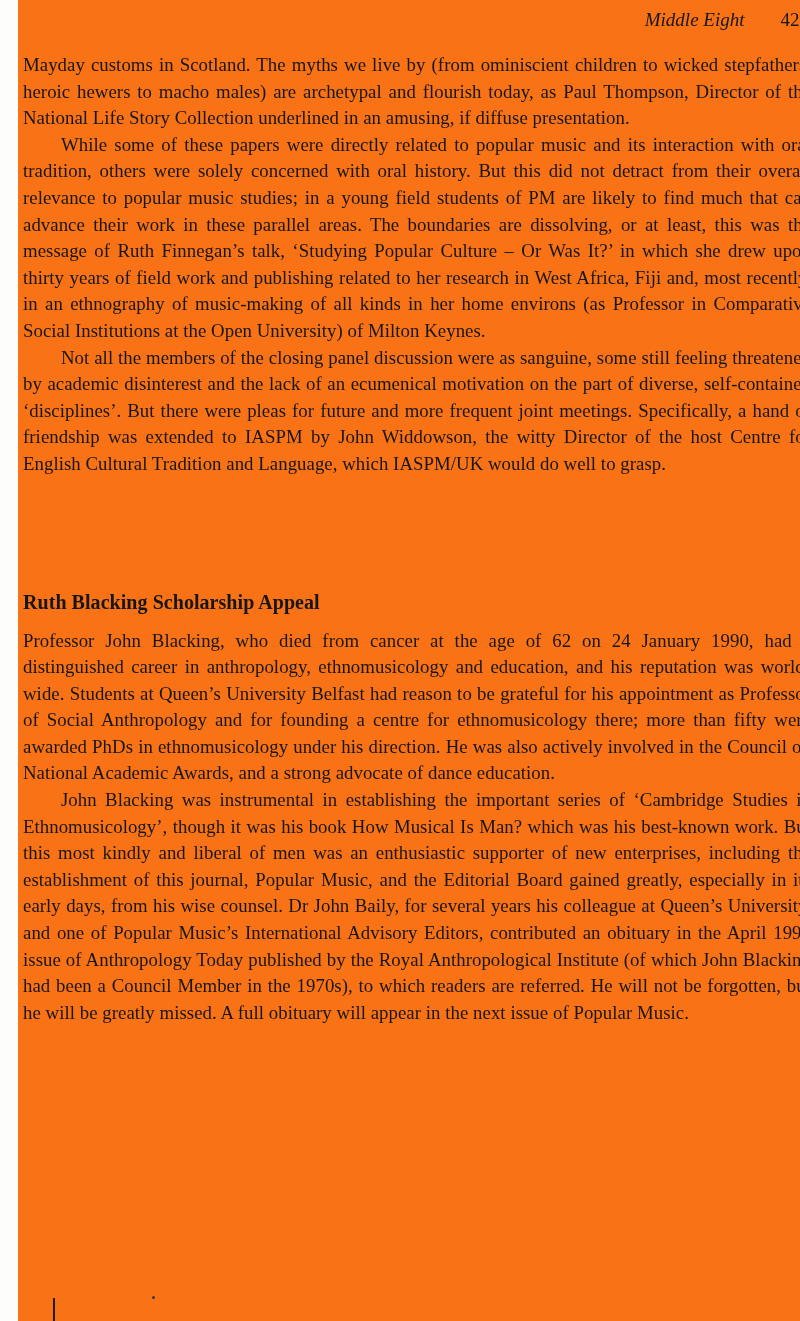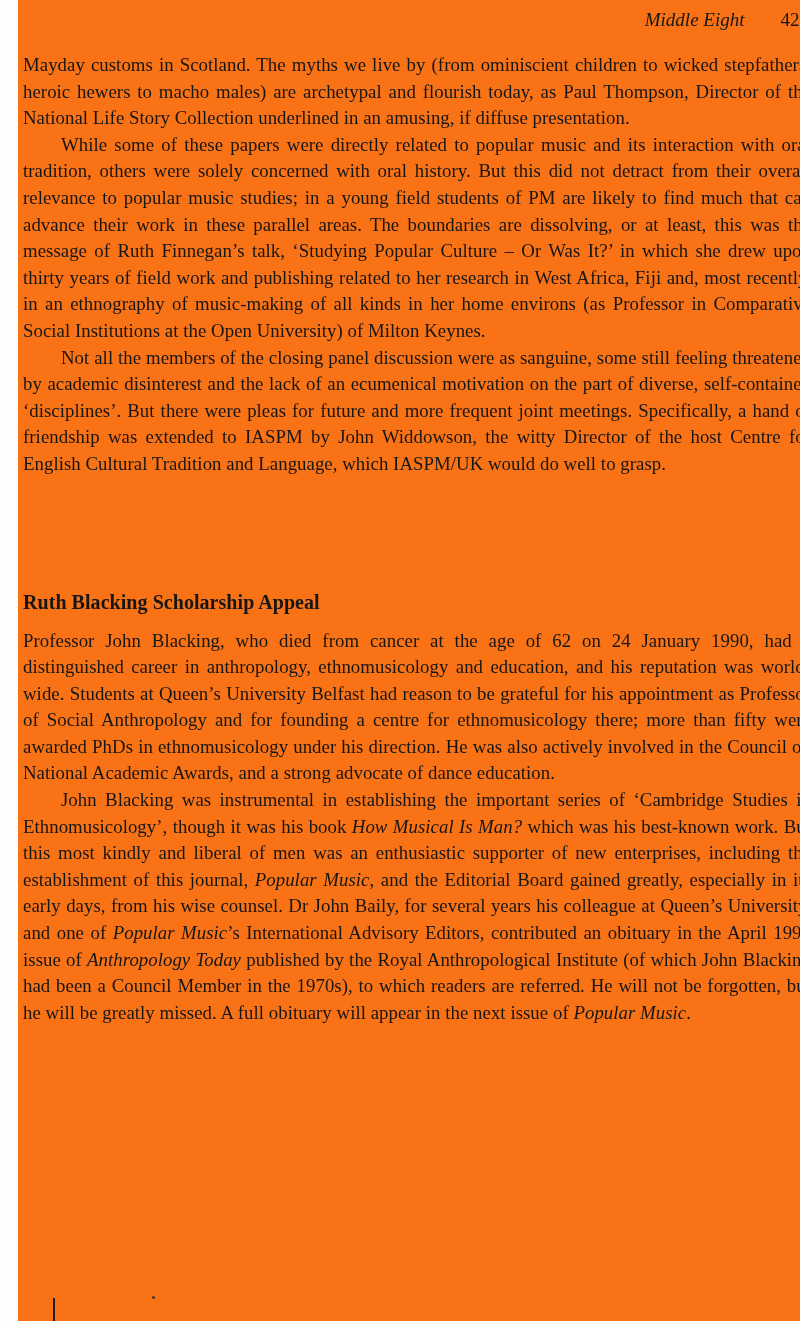--- a/index.html
+++ b/index.html
@@ -48,21 +48,21 @@
   .body-text p.indent {
     text-indent: 38px;
   }
   .body-text h2.section-heading {
     font-size: 20px;
     font-weight: bold;
     margin: 112px 0 14px 0;
     text-align: left;
     line-height: 24px;
   }
-  .italic { font-style: italic; }
+  .italic { }
   .artifact-line {
     position: absolute;
     left: 35px;
     bottom: 0;
     width: 2px;
     height: 23px;
     background: #1d1d1d;
   }
   .artifact-dot {
     position: absolute;

